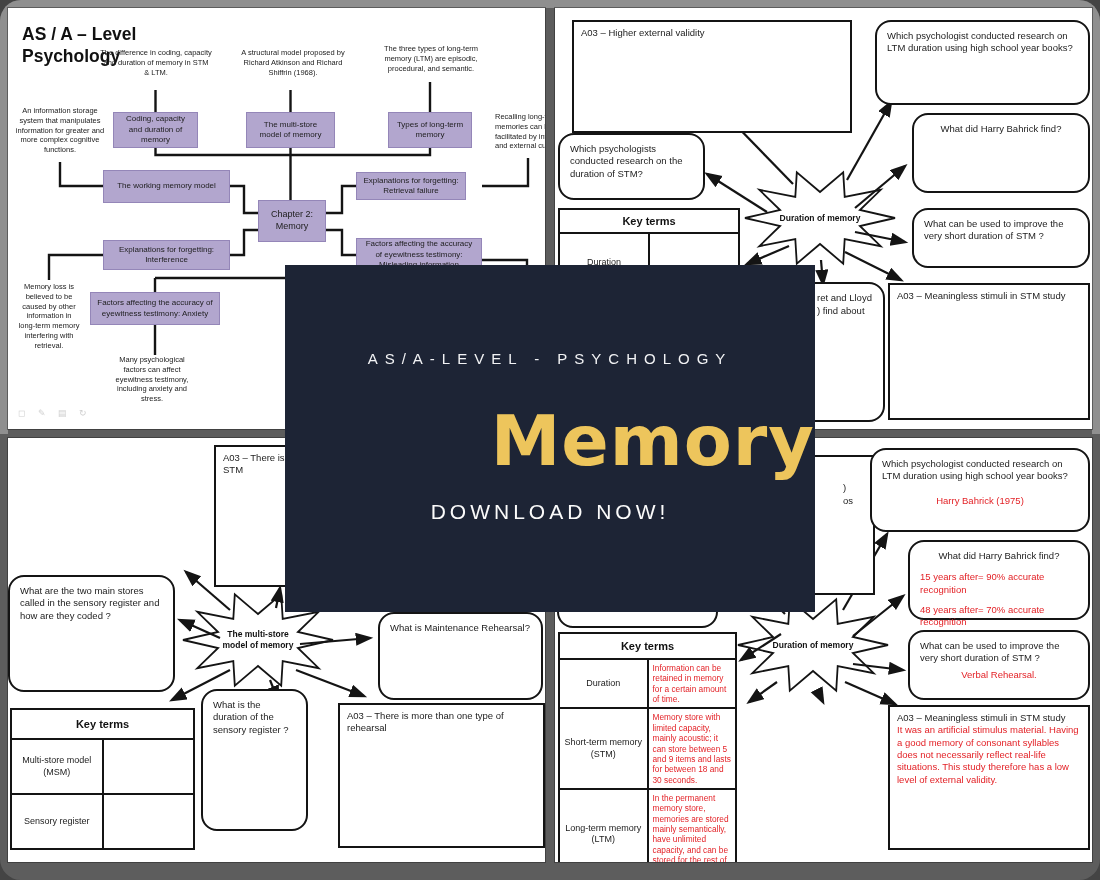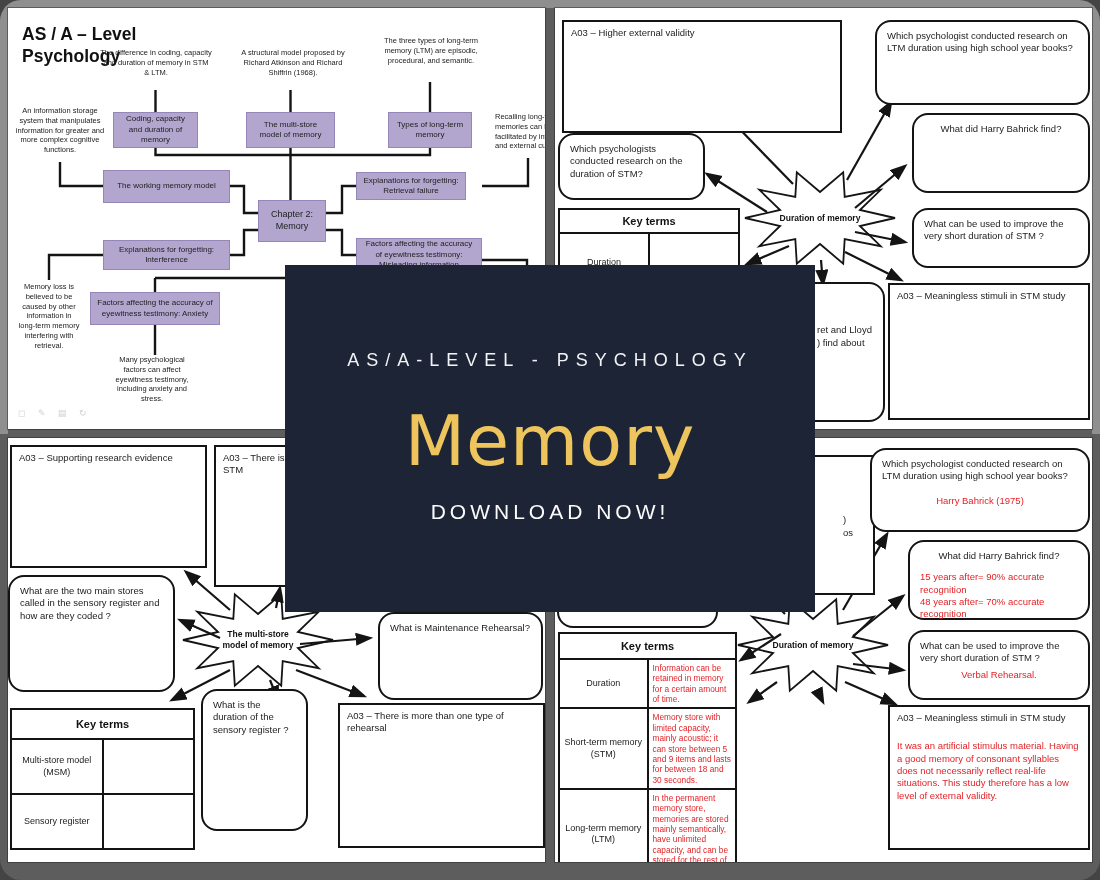--- a/index.html
+++ b/index.html
@@ -23,29 +23,29 @@
   .kt{position:absolute;border-collapse:collapse;background:#fff;table-layout:fixed;}
   .kt th,.kt td{border:2px solid #141414;box-sizing:border-box;vertical-align:middle;}
   .kt th{font-size:11px;padding:3px;text-align:center;color:#111;}
   .kt td.term{font-size:9px;text-align:center;padding:3px;line-height:1.25;}
   .kt td.def{font-size:8.3px;padding:3px 4px;line-height:1.25;vertical-align:top;}
   .sb-label{position:absolute;transform:translate(-50%,-50%);font-weight:bold;font-size:8.5px;
         text-align:center;width:96px;line-height:1.25;color:#111;}
   .sb-label span{display:block;}
   .red{color:#e32227;}
   .ans-center{display:block;text-align:center;margin-top:12px;}
-  .frag{position:absolute;font-size:9.5px;line-height:1.35;color:#222;margin-top:32px;}
+  .frag{position:absolute;font-size:9.5px;line-height:1.35;color:#222;}
   .frag span{display:block;}
   .faint-icons{position:absolute;color:#cfcfcf;font-size:9px;letter-spacing:5px;}
   .overlay{position:absolute;left:285px;top:265px;width:530px;height:347px;background:#1d2435;
         z-index:6;cursor:pointer;}
   .overlay .kicker{position:absolute;left:0;right:0;top:85px;text-align:center;color:#f2f3f5;
-        font-size:18px;letter-spacing:7px;font-weight:400;}
-  .overlay .big{position:absolute;left:0;right:0;top:135px;text-align:center;color:#edc55c;
-        font-size:70px;font-weight:normal;font-family:"DejaVu Sans",sans-serif;letter-spacing:1px;}
+        font-size:15px;letter-spacing:7px;font-weight:400;}
+  .overlay .big{position:absolute;left:0;right:0;top:135px;text-align:right;color:#edc55c;
+        font-size:70px;font-weight:bold;font-family:"DejaVu Sans",sans-serif;letter-spacing:1px;}
   .overlay .cta{position:absolute;left:0;right:0;top:235px;text-align:center;color:#fbfbfb;
         font-size:21px;letter-spacing:4px;font-weight:400;}
 </style>
 </head>
 <body>
 
 <div class="canvas">
   <div class="frame" style="left:0;top:0;width:1100px;height:8px"></div>
   <div class="frame" style="left:0;top:0;width:8px;height:434px"></div>
   <div class="frame" style="left:1092px;top:0;width:8px;height:434px"></div>
@@ -69,21 +69,21 @@
         <path d="M147 270 V284"></path>
         <path d="M147 317 V347"></path>
       </g>
     </svg>
     <div class="mm-title" style="left:14px;top:16px">
       <span>AS / A – Level</span>
       <span>Psychology</span>
     </div>
     <div class="note" style="left:92px;top:40px;width:112px">The difference in coding, capacity and duration of memory in STM &amp; LTM.</div>
     <div class="note" style="left:230px;top:40px;width:110px">A structural model proposed by Richard Atkinson and Richard Shiffrin (1968).</div>
-    <div class="note" style="left:370px;top:28px;width:106px">The three types of long-term memory (LTM) are episodic, procedural, and semantic.</div>
+    <div class="note" style="left:370px;top:36px;width:106px">The three types of long-term memory (LTM) are episodic, procedural, and semantic.</div>
     <div class="note" style="left:6px;top:98px;width:92px">An information storage system that manipulates information for greater and more complex cognitive functions.</div>
     <div class="note" style="left:487px;top:104px;width:60px">
       <span>Recalling long-te</span>
       <span>memories can b</span>
       <span>facilitated by inter</span>
       <span>and external cue</span>
     </div>
     <div class="note" style="left:10px;top:274px;width:62px">Memory loss is believed to be caused by other information in long-term memory interfering with retrieval.</div>
     <div class="note" style="left:102px;top:347px;width:84px">Many psychological factors can affect eyewitness testimony, including anxiety and stress.</div>
 
@@ -113,21 +113,21 @@
         <line x1="212" y1="204" x2="152" y2="166"></line>
         <line x1="292" y1="172" x2="336" y2="94"></line>
         <line x1="300" y1="200" x2="350" y2="158"></line>
         <line x1="300" y1="224" x2="350" y2="234"></line>
         <line x1="290" y1="244" x2="346" y2="272"></line>
         <line x1="266" y1="252" x2="268" y2="276"></line>
         <line x1="234" y1="238" x2="192" y2="256"></line>
       </g>
     </svg>
 
-    <div class="rect-box" style="left:7px;top:12px;width:280px;height:113px">A03 – Higher external validity</div>
+    <div class="rect-box" style="left:17px;top:12px;width:280px;height:113px">A03 – Higher external validity</div>
     <div class="round-box" style="left:3px;top:125px;width:147px;height:67px">Which psychologists conducted research on the duration of STM?</div>
     <div class="round-box" style="left:320px;top:12px;width:215px;height:85px">Which psychologist conducted research on LTM duration using high school year books?</div>
     <div class="round-box" style="left:357px;top:105px;width:178px;height:80px;text-align:center">What did Harry Bahrick find?</div>
     <div class="round-box" style="left:357px;top:200px;width:178px;height:60px">What can be used to improve the very short duration of STM ?</div>
     <div class="rect-box" style="left:333px;top:275px;width:202px;height:137px">A03 – Meaningless stimuli in STM study</div>
     <div class="round-box" style="left:180px;top:274px;width:150px;height:140px"></div>
     <div class="frag" style="left:262px;top:284px">
       <span>ret and Lloyd</span>
       <span>) find about</span>
     </div>
@@ -159,21 +159,20 @@
         <line x1="222" y1="172" x2="178" y2="134"></line>
         <line x1="268" y1="170" x2="272" y2="150"></line>
         <line x1="212" y1="200" x2="172" y2="182"></line>
         <line x1="222" y1="232" x2="164" y2="262"></line>
         <line x1="292" y1="206" x2="362" y2="200"></line>
         <line x1="288" y1="232" x2="356" y2="258"></line>
         <line x1="262" y1="242" x2="270" y2="262"></line>
       </g>
     </svg>
 
-    <div class="rect-box" style="left:2px;top:7px;width:197px;height:123px">A03 – Supporting research evidence</div>
     <div class="rect-box" style="left:206px;top:7px;width:104px;height:142px">
       <span style="display:block">A03 –  There is</span>
       <span style="display:block">STM</span>
     </div>
     <div class="round-box" style="left:0px;top:137px;width:167px;height:117px">What are the two main stores called in the sensory register and how are they coded ?</div>
     <div class="round-box" style="left:370px;top:174px;width:165px;height:88px">What is Maintenance Rehearsal?</div>
     <div class="round-box" style="left:193px;top:251px;width:107px;height:142px">What is the duration of the sensory register ?</div>
     <div class="rect-box" style="left:330px;top:265px;width:207px;height:145px">A03 – There is more than one type of rehearsal</div>
 
     <table class="kt" style="left:2px;top:270px;width:185px">
@@ -225,29 +224,29 @@
       <span>os</span>
     </div>
 
     <div class="round-box" style="left:315px;top:10px;width:220px;height:84px">
       <span>Which psychologist conducted research on LTM duration using high school year books?</span>
       <span class="red ans-center">Harry Bahrick (1975)</span>
     </div>
     <div class="round-box" style="left:353px;top:102px;width:182px;height:80px">
       <span style="display:block;text-align:center">What did Harry Bahrick find?</span>
       <span class="red" style="display:block;margin-top:9px">15 years after= 90% accurate recognition</span>
-      <span class="red" style="display:block;margin-top:0">48 years after= 70% accurate recognition</span>
+      <span class="red" style="display:block;margin-top:8px">48 years after= 70% accurate recognition</span>
     </div>
     <div class="round-box" style="left:353px;top:192px;width:182px;height:70px">
       <span>What can be used to improve the very short duration of STM ?</span>
       <span class="red ans-center" style="margin-top:4px">Verbal Rehearsal.</span>
     </div>
     <div class="rect-box" style="left:333px;top:267px;width:202px;height:145px">
       <span>A03 – Meaningless stimuli in STM study</span>
-      <span class="red" style="display:block;margin-top:16px">It was an artificial stimulus material. Having a good memory of consonant syllables does not necessarily reflect real-life situations. This study therefore has a low level of external validity.</span>
+      <span class="red" style="display:block;margin-top:0">It was an artificial stimulus material. Having a good memory of consonant syllables does not necessarily reflect real-life situations. This study therefore has a low level of external validity.</span>
     </div>
 
     <table class="kt" style="left:3px;top:194px;width:179px">
       <tbody>
           <tr>
             <th colspan="2" style="height:26px">Key terms</th>
           </tr>
       <tr>
         <td class="term" style="width:64px;height:48px">Duration</td>
         <td class="def red">Information can be retained in memory for a certain amount of time.</td>

